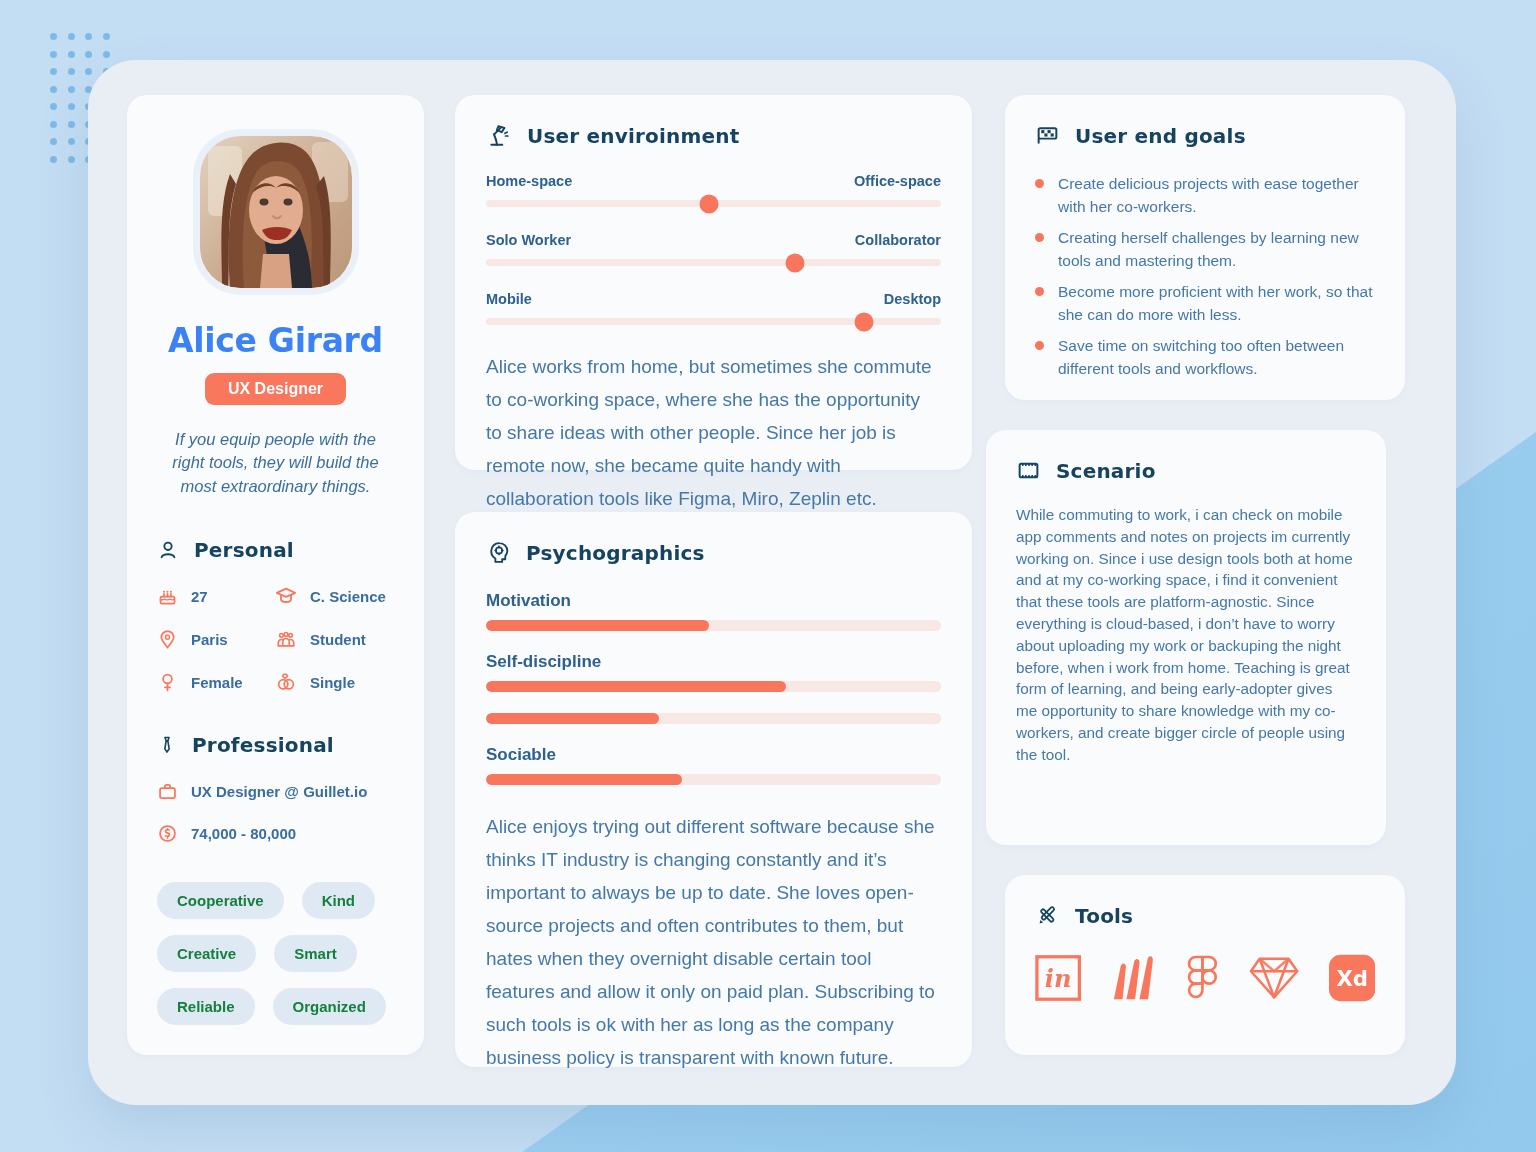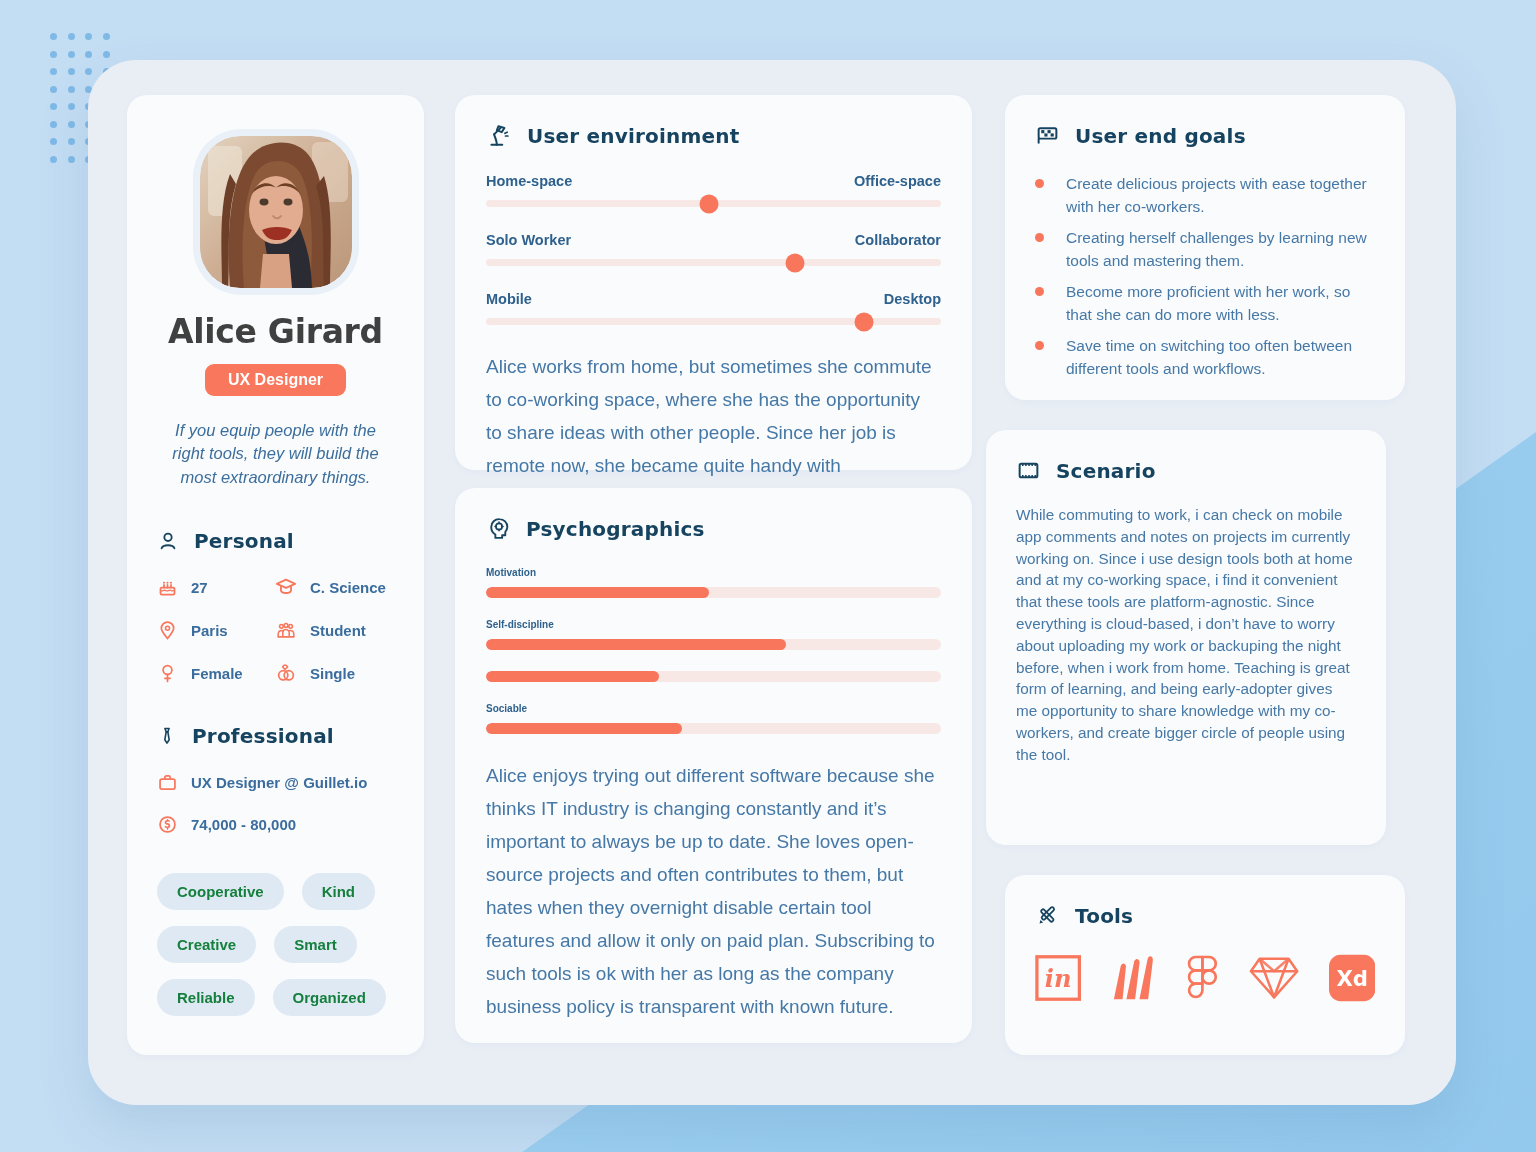--- a/index.html
+++ b/index.html
@@ -26,40 +26,40 @@
     position:absolute; left:88px; top:60px; width:1368px; height:1045px;
     background:#E9EEF5; border-radius:48px;
     box-shadow:0 24px 50px rgba(90,135,180,.18);
   }
   .card {
     position:absolute; background:#FAFBFC; border-radius:20px;
     box-shadow:0 2px 6px rgba(120,150,185,.06);
   }
   .card-left   { left:39px;  top:35px;  width:297px; height:960px; padding:34px 30px; }
   .card-env    { left:367px; top:35px;  width:517px; height:375px; padding:28px 31px; }
-  .card-psych  { left:367px; top:428px; width:517px; height:555px; padding:28px 31px; }
+  .card-psych  { left:367px; top:452px; width:517px; height:555px; padding:28px 31px; }
   .card-goals  { left:917px; top:35px;  width:400px; height:305px; padding:28px 30px; }
   .card-scen   { left:898px; top:370px; width:400px; height:415px; padding:28px 30px; }
   .card-tools  { left:917px; top:815px; width:400px; height:180px; padding:28px 30px; }
 
   .sec-head { display:flex; align-items:center; gap:15px; }
   .sec-head svg { flex:none; }
   .sec-title {
     font-family:"DejaVu Sans", sans-serif;
     font-size:20px; font-weight:700; color:#16435F; letter-spacing:.2px;
   }
 
   
   .avatar-ring { width:166px; height:166px; margin:0 auto; padding:7px;
     background:#EAF0F7; border-radius:48px; }
   .avatar-ring svg { display:block; border-radius:40px; }
   .persona-name {
-    margin-top:17px; text-align:center;
+    margin-top:26px; text-align:center;
     font-family:"DejaVu Sans", sans-serif;
-    font-size:33px; font-weight:800; color:#404040; letter-spacing:-.3px;
+    font-size:33px; font-weight:800; color:#3b82f6; letter-spacing:-.3px;
   }
   .role-badge-wrap { text-align:center; margin-top:13px; }
   .role-badge {
     display:inline-block; background:#F8775D; color:#FFFFFF;
     font-size:16px; font-weight:700; padding:7px 23px; border-radius:9px;
   }
   .quote {
     margin-top:23px; text-align:center; font-style:italic;
     font-size:16.5px; line-height:1.42; color:#3B6E9D; font-weight:500;
   }
@@ -85,28 +85,28 @@
   .slider-handle {
     position:absolute; top:50%; width:19px; height:19px; border-radius:50%;
     background:#F8765C; transform:translate(-50%,-50%); cursor:pointer;
   }
   .env-par, .psych-par, .scen-par { font-size:19px; line-height:33px; color:#4578A7; }
   .env-par { margin-top:24px; }
 
   
   .bars { margin-top:26px; }
   .bar-row { margin-bottom:21px; }
-  .bar-label { font-size:10px; font-weight:600; color:#2E618D; margin-bottom:9px; }
+  .bar-label { font-size:17px; font-weight:600; color:#2E618D; margin-bottom:9px; }
   .bar-track { height:11px; border-radius:6px; background:#F7E8E5; overflow:hidden; }
   .bar-fill { height:100%; border-radius:6px; background:#F8765C; }
   .psych-par { margin-top:25px; }
 
   
   .goal-list { margin-top:24px; list-style:none; }
-  .goal-item { display:flex; gap:22px; margin-bottom:8px; }
+  .goal-item { display:flex; gap:14px; margin-bottom:8px; }
   .goal-dot { flex:none; width:9px; height:9px; border-radius:50%; background:#F8765C; margin-top:7px; }
   .goal-text { font-size:15.5px; line-height:23px; color:#4578A7; }
 
   .scen-par { margin-top:21px; font-size:15.3px; line-height:21.8px; }
 
   .tools-row { margin-top:26px; display:flex; align-items:center; gap:30px; }
   .tools-row svg { display:block; }
 </style>
 </head>
 <body>

